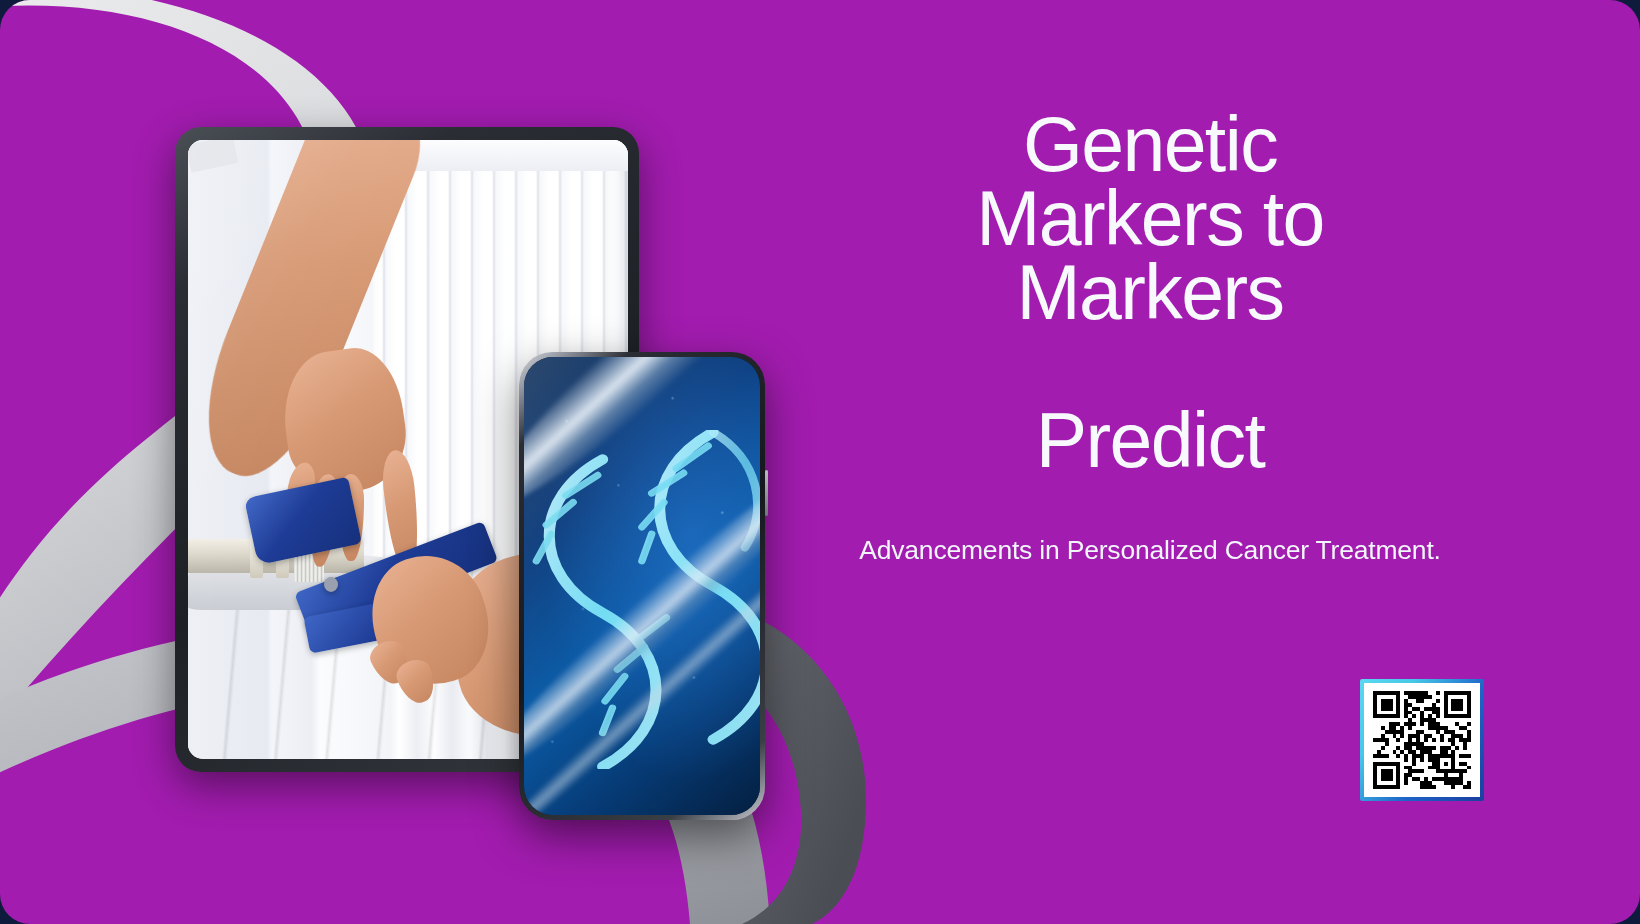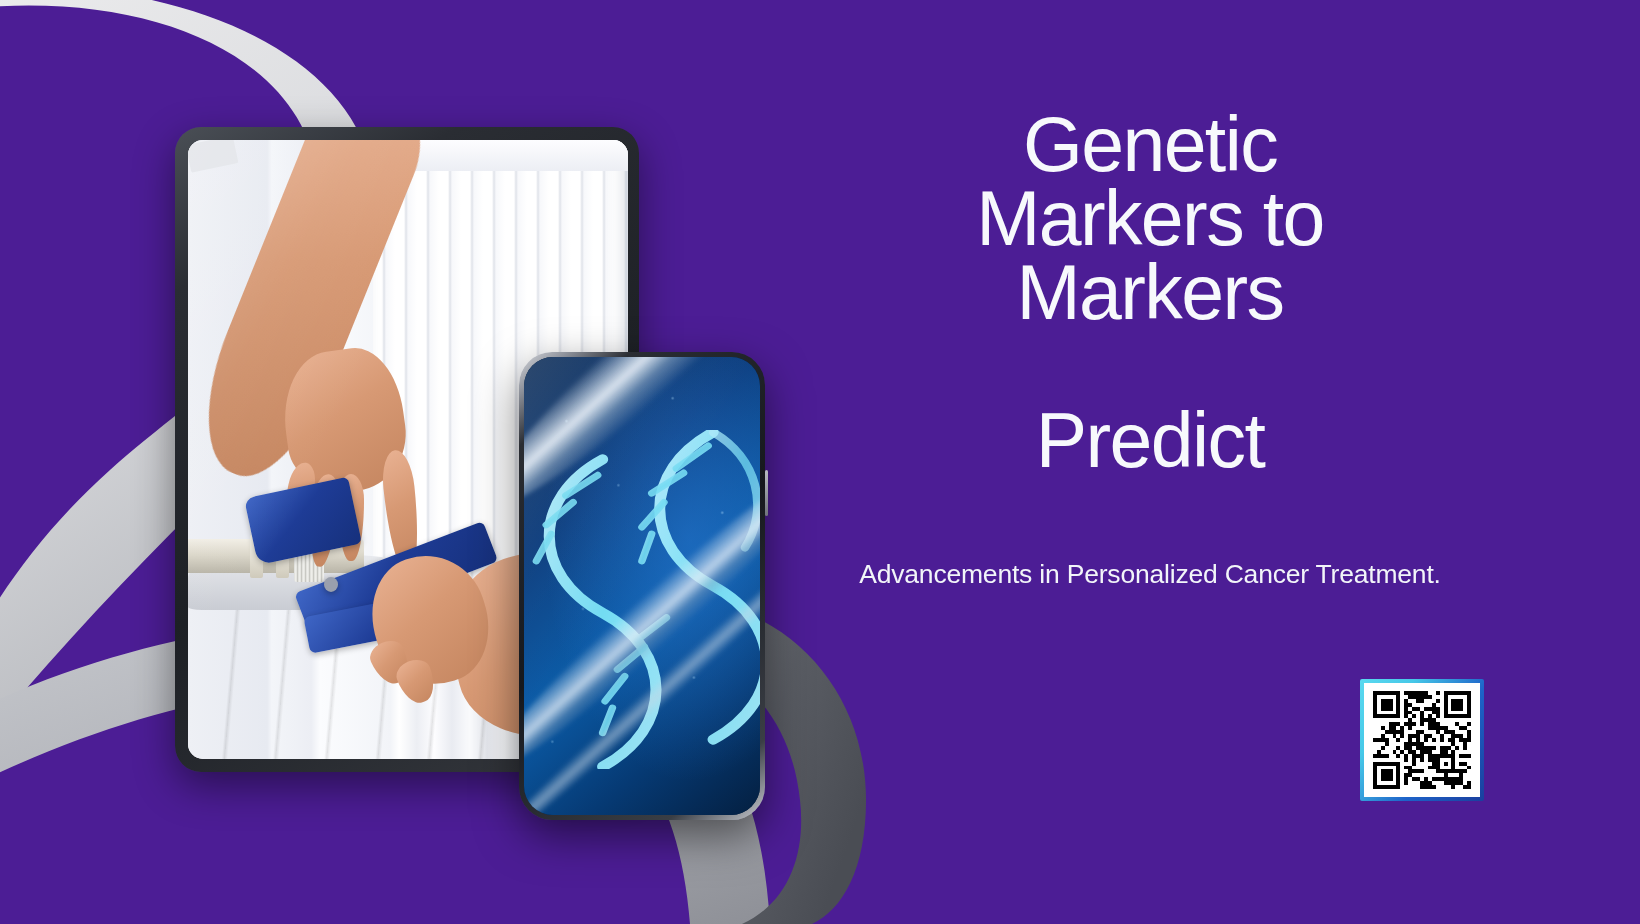--- a/index.html
+++ b/index.html
@@ -5,22 +5,23 @@
   * { margin:0; padding:0; box-sizing:border-box; }
   html, body {
     width:1640px; height:924px;
     overflow:hidden;
     background:#0e1b3d;
     font-family:"Liberation Sans", sans-serif;
   }
   #stage {
     position:relative;
     width:1640px; height:924px;
-    background:#4c1d95;
+    background:#a21caf;
     overflow:hidden;
+    border-radius:30px;
   }
 
   
   .swoosh-layer {
     position:absolute; left:0; top:0;
     width:1640px; height:924px;
     pointer-events:none;
   }
 
   
@@ -230,21 +231,21 @@
   }
   #headline {
     color:#f7f9fc;
     font-size:77px;
     line-height:0.96;
     font-weight:400;
     letter-spacing:-1.6px;
     text-rendering:optimizeLegibility;
   }
   #subhead {
-    margin-top:80px;
+    margin-top:56px;
     color:#f2f5f9;
     font-size:26.5px;
     line-height:1.25;
     font-weight:400;
     letter-spacing:-0.2px;
   }
 
   
   #qr-wrap {
     position:absolute;

